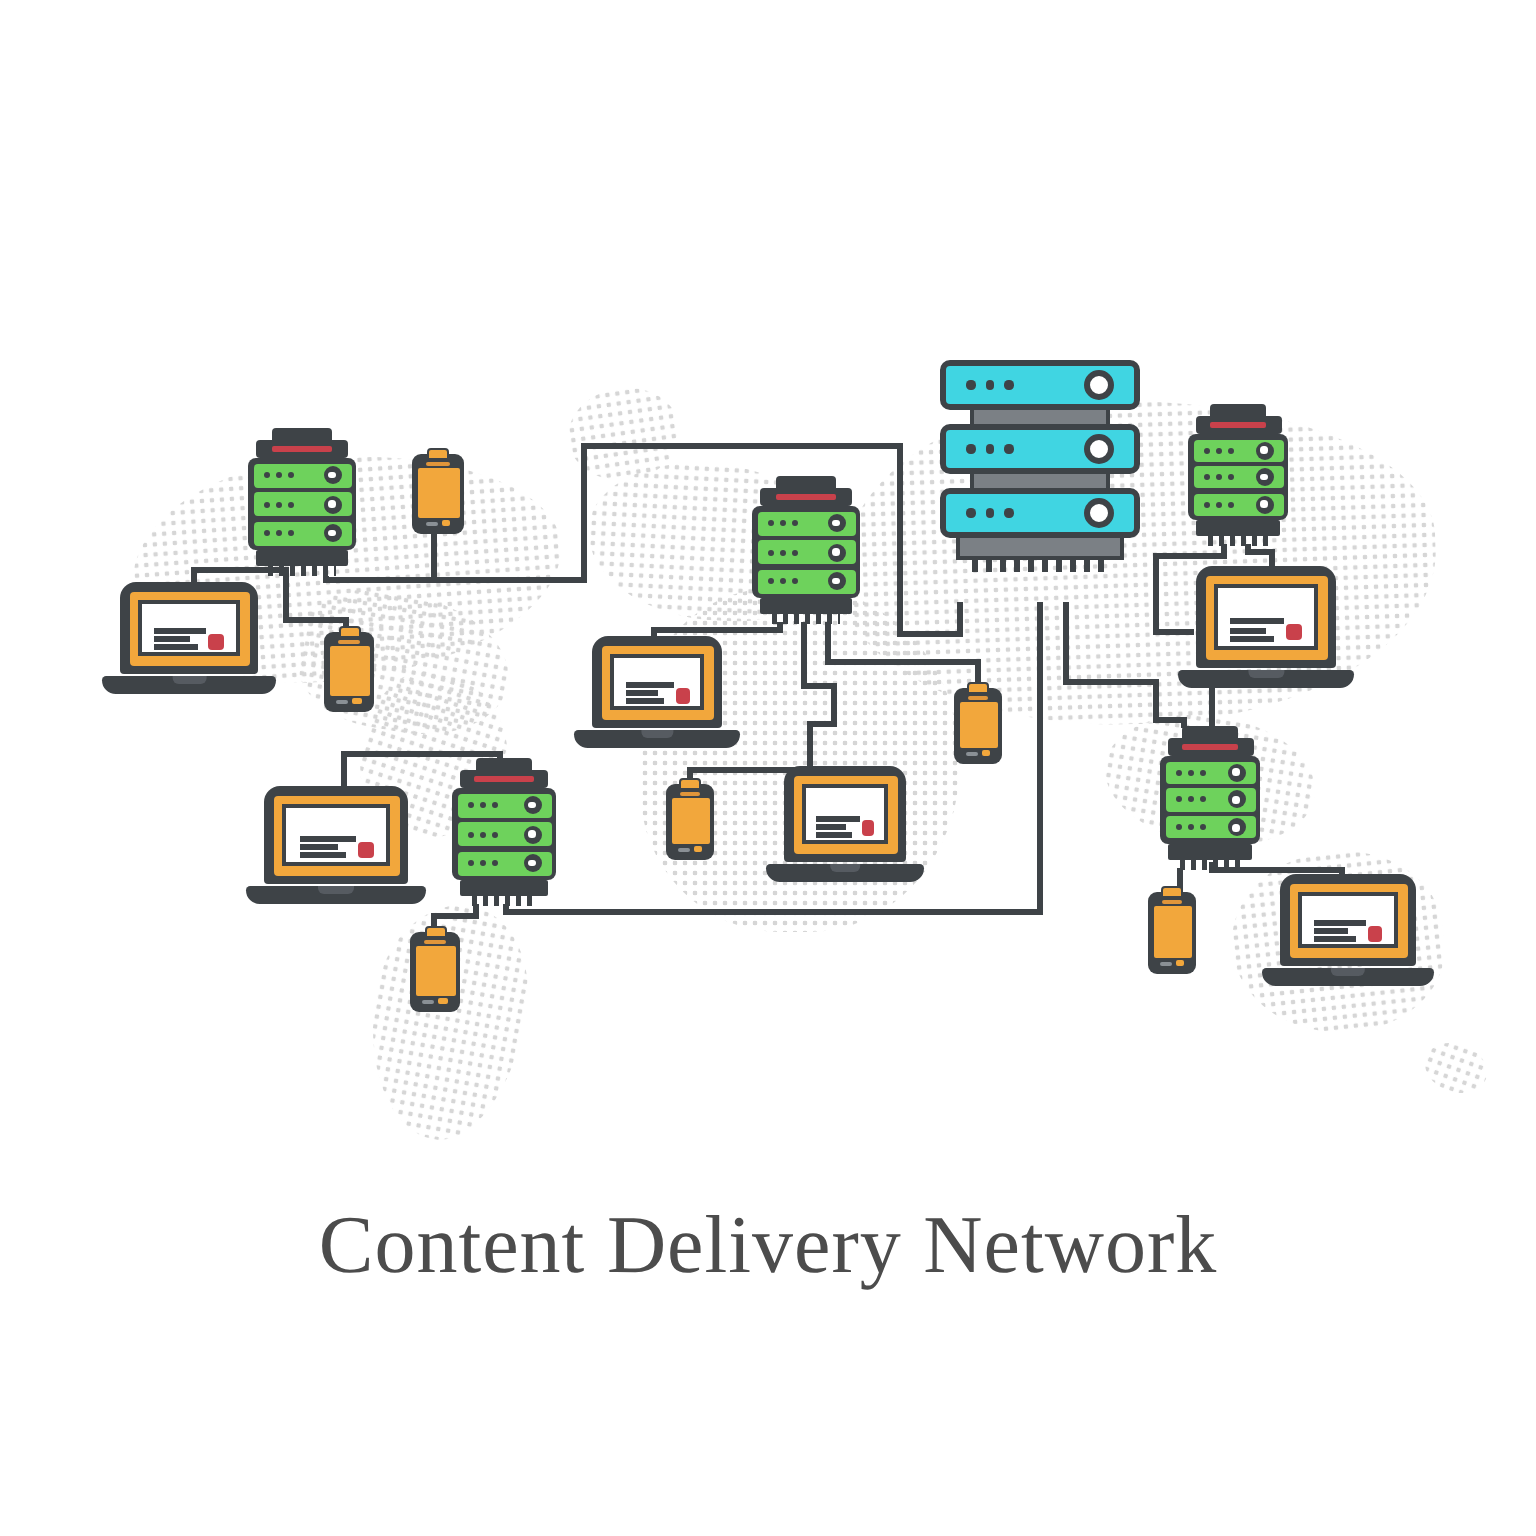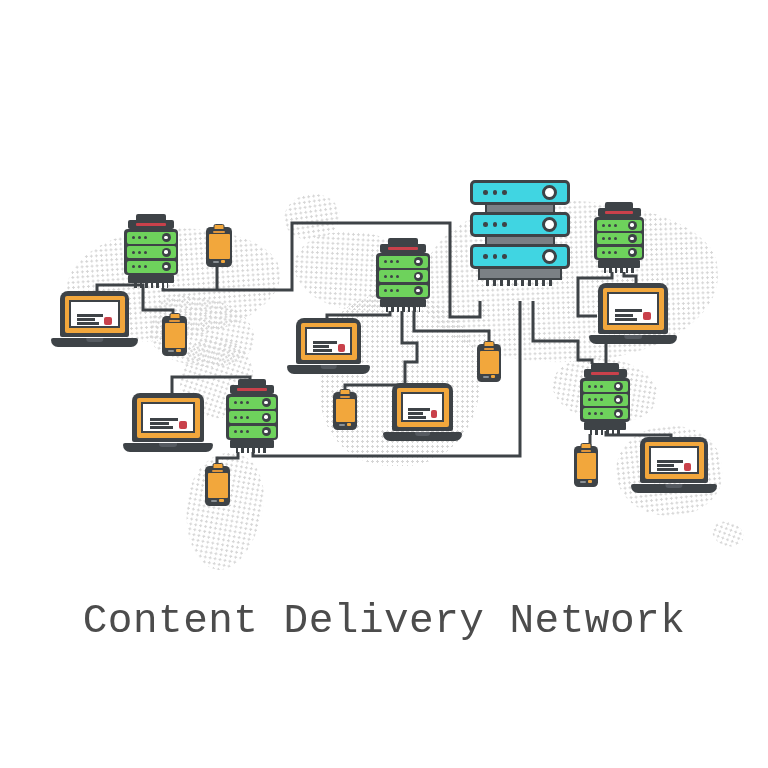--- a/index.html
+++ b/index.html
@@ -1,21 +1,21 @@
 <!DOCTYPE html>
 <html style="--ink: #3e4347; --green: #6ed25c; --cyan: #40d5e2; --orange: #f2a73c; --red: #c9414b; --gray: #7b8085; --dot: #d6d6d6; --title: #4c4c4c; --bg: #ffffff;"><head>
 <meta charset="utf-8">
 <style>
   :root{
     --ink:#3e4347; --green:#6ed25c; --cyan:#40d5e2; --orange:#f2a73c;
     --red:#c9414b; --gray:#7b8085; --dot:#d6d6d6; --title:#4c4c4c; --bg:#ffffff;
   }
   html,body{margin:0;padding:0;background:#fff;}
   #stage{position:relative;width:768px;height:768px;background:var(--bg);overflow:hidden;
-         font-family:Liberation Mono, monospace;}
+         font-family:Liberation Serif, serif;}
   
   #map{position:absolute;inset:0;z-index:1;}
   .map-patch{position:absolute;background-image:radial-gradient(var(--dot) 1.15px,transparent 1.3px);
              background-size:5px 5px;}
   
   #wires{position:absolute;left:0;top:0;z-index:2;}
   #wires path{stroke:var(--ink);stroke-width:3;fill:none;}
   
   .node{position:absolute;z-index:3;display:flex;flex-direction:column;align-items:center;box-sizing:border-box;}
   

